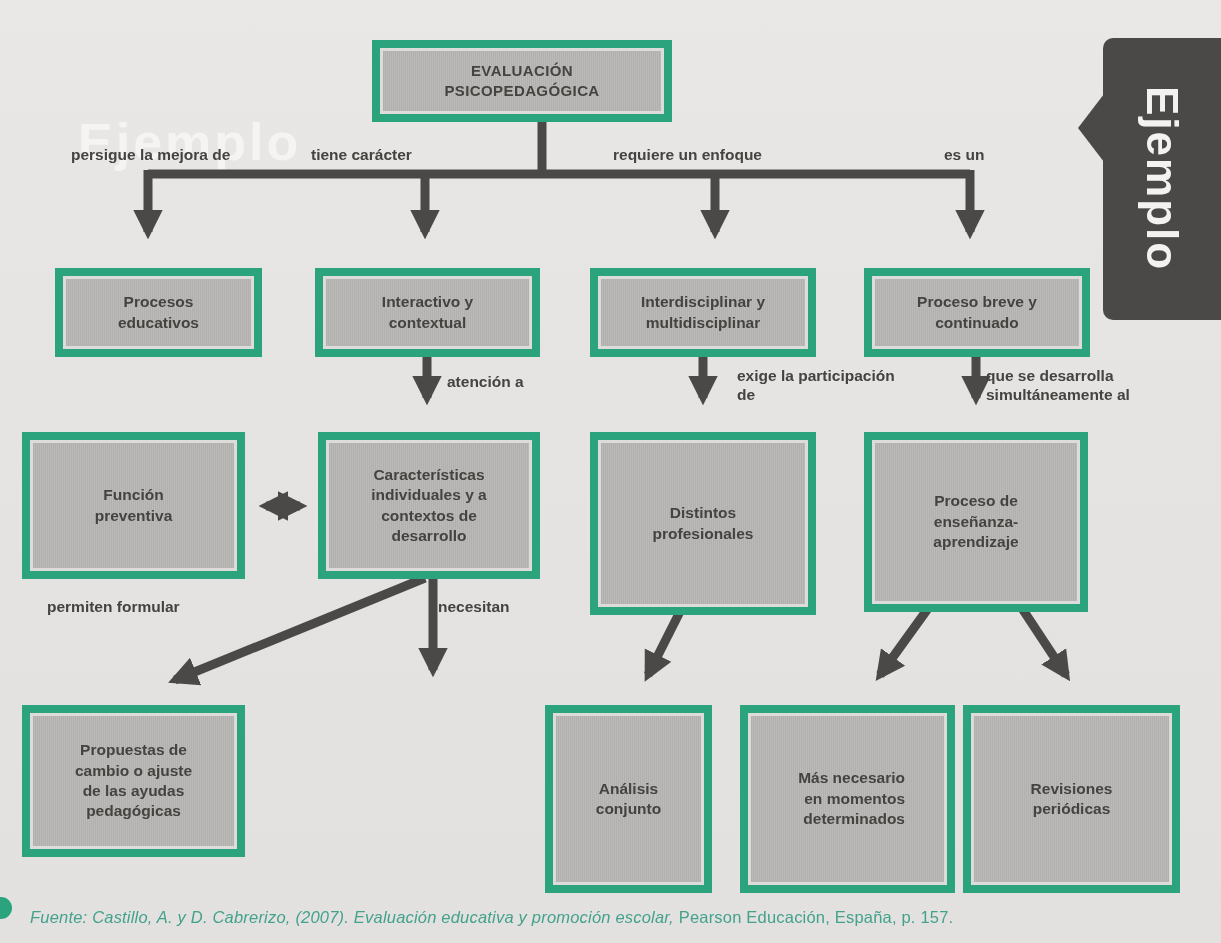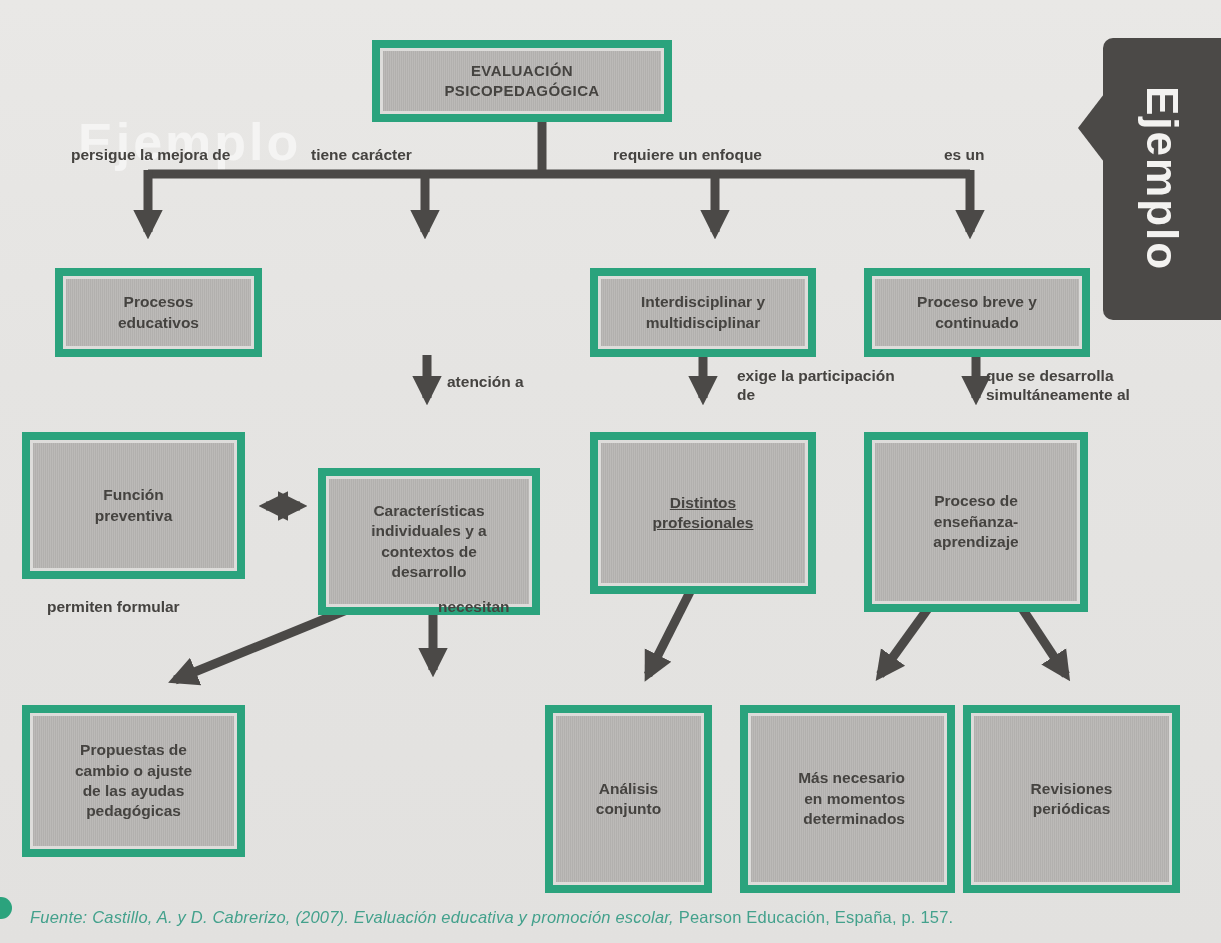--- a/index.html
+++ b/index.html
@@ -112,30 +112,31 @@
   </svg>
 
   <div class="box root" style="left:372px;top:40px;width:300px;height:82px;">EVALUACIÓN PSICOPEDAGÓGICA</div>
 
   <div class="edge-label" style="left:71px;top:145px;">persigue la mejora de</div>
   <div class="edge-label" style="left:311px;top:145px;">tiene carácter</div>
   <div class="edge-label" style="left:613px;top:145px;">requiere un enfoque</div>
   <div class="edge-label" style="left:944px;top:145px;">es un</div>
 
   <div class="box" style="left:55px;top:268px;width:207px;height:89px;">Procesos educativos</div>
+  <div class="box" style="left:315px;top:268px;width:225px;height:89px;">Interactivo y contextual</div>
   <div class="box" style="left:590px;top:268px;width:226px;height:89px;">Interdisciplinar y multidisciplinar</div>
   <div class="box" style="left:864px;top:268px;width:226px;height:89px;">Proceso breve y continuado</div>
 
   <div class="edge-label" style="left:447px;top:372px;">atención a</div>
   <div class="edge-label wrap" style="left:737px;top:366px;width:160px;">exige la participación de</div>
   <div class="edge-label wrap" style="left:986px;top:366px;width:175px;">que se desarrolla simultáneamente al</div>
 
   <div class="box tight" style="left:22px;top:432px;width:223px;height:147px;">Función preventiva</div>
-  <div class="box tight" style="left:318px;top:432px;width:222px;height:147px;margin-top:36px;">Características individuales y a contextos de desarrollo</div>
-  <div class="box tight" style="left:590px;top:432px;width:226px;height:162px;text-decoration:underline;">Distintos profesionales</div>
+  <div class="box tight" style="left:318px;top:432px;width:222px;height:147px;">Características individuales y a contextos de desarrollo</div>
+  <div class="box tight" style="left:590px;top:432px;width:226px;height:183px;">Distintos profesionales</div>
   <div class="box tight" style="left:864px;top:432px;width:224px;height:180px;">Proceso de enseñanza-aprendizaje</div>
 
   <div class="edge-label" style="left:47px;top:597px;">permiten formular</div>
   <div class="edge-label" style="left:438px;top:597px;">necesitan</div>
 
   <div class="box tight" style="left:22px;top:705px;width:223px;height:152px;">Propuestas de cambio o ajuste de las ayudas pedagógicas</div>
   <div class="box xtight" style="left:545px;top:705px;width:167px;height:188px;">Análisis conjunto</div>
   <div class="box tight" style="left:740px;top:705px;width:215px;height:188px;text-align:right;">Más necesario en momentos determinados</div>
   <div class="box tight" style="left:963px;top:705px;width:217px;height:188px;">Revisiones periódicas</div>
 

